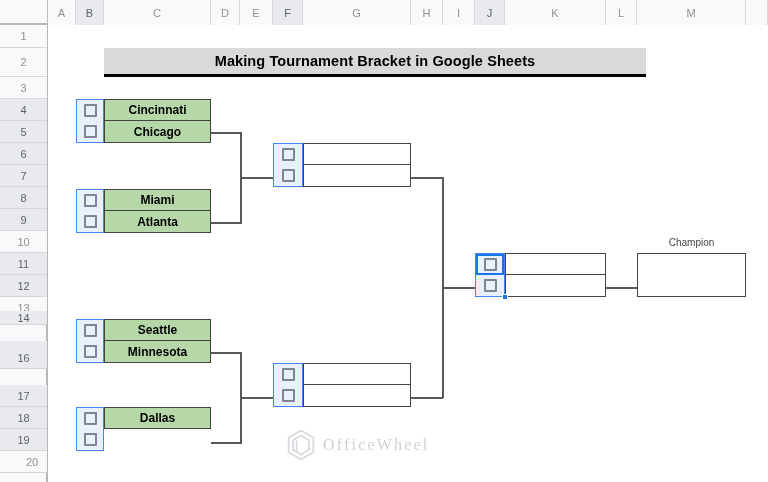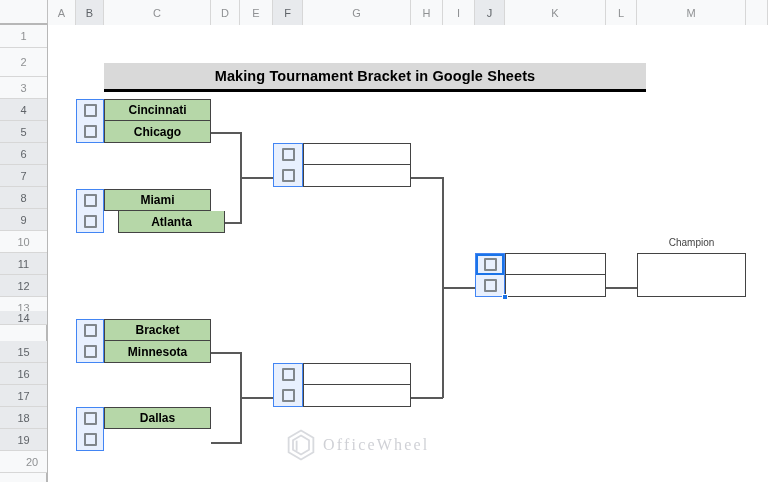--- a/index.html
+++ b/index.html
@@ -211,40 +211,40 @@
       </div>
       <div class="rowhead" style="top: 272px; height: 22px;">
         <span>13</span>
       </div>
       <div class="rowhead sel" style="top: 286px; height: 14px; justify-content: center;">
         <span>14</span>
       </div>
       <div class="rowhead sel" style="top: 316px; height: 22px;">
         <span>15</span>
       </div>
-      <div class="rowhead sel" style="top: 338px; height: 22px;">
+      <div class="rowhead sel" style="top: 322px; height: 22px;">
         <span>16</span>
       </div>
       <div class="rowhead sel" style="top: 360px; height: 22px;">
         <span>17</span>
       </div>
       <div class="rowhead sel" style="top: 382px; height: 22px;">
         <span>18</span>
       </div>
       <div class="rowhead sel" style="top: 404px; height: 22px;">
         <span>19</span>
       </div>
       <div class="rowhead" style="top: 426px; height: 22px; padding-left: 17px;">
         <span>20</span>
       </div>
     </div>
 
   <div class="grid">
 
-    <div class="title-banner" style="left:56px; top:38px; width:542px; height:29px;">
+    <div class="title-banner" style="left:56px; top:23px; width:542px; height:29px;">
       <span>Making Tournament Bracket in Google Sheets</span>
     </div>
 
     <div class="ln h" style="left:163px; top:107px; width:30px;"></div>
     <div class="ln v" style="left:192px; top:107px; height:92px;"></div>
 
     <div class="ln h" style="left:163px; top:197px; width:30px;"></div>
 
     <div class="ln h" style="left:192px; top:152px; width:34px;"></div>
 
@@ -266,26 +266,26 @@
     <div class="team" style="left:56px; top:74px; width:107px; height:22px;">
       <span>Cincinnati</span>
     </div>
     <div class="team lower" style="left:56px; top:96px; width:107px; height:22px;">
       <span>Chicago</span>
     </div>
 
     <div class="team" style="left:56px; top:164px; width:107px; height:22px;">
       <span>Miami</span>
     </div>
-    <div class="team lower" style="left:56px; top:186px; width:107px; height:22px;margin-left:14px;">
+    <div class="team lower" style="left:56px; top:186px; width:107px; height:22px;">
       <span>Atlanta</span>
     </div>
 
     <div class="team" style="left:56px; top:294px; width:107px; height:22px;">
-      <span>Bracket</span>
+      <span>Seattle</span>
     </div>
     <div class="team lower" style="left:56px; top:316px; width:107px; height:22px;">
       <span>Minnesota</span>
     </div>
 
     <div class="team" style="left:56px; top:382px; width:107px; height:22px;">
       <span>Dallas</span>
     </div>
 
     <div class="cbrange" style="left:28px; top:74px; width:28px; height:44px;">

